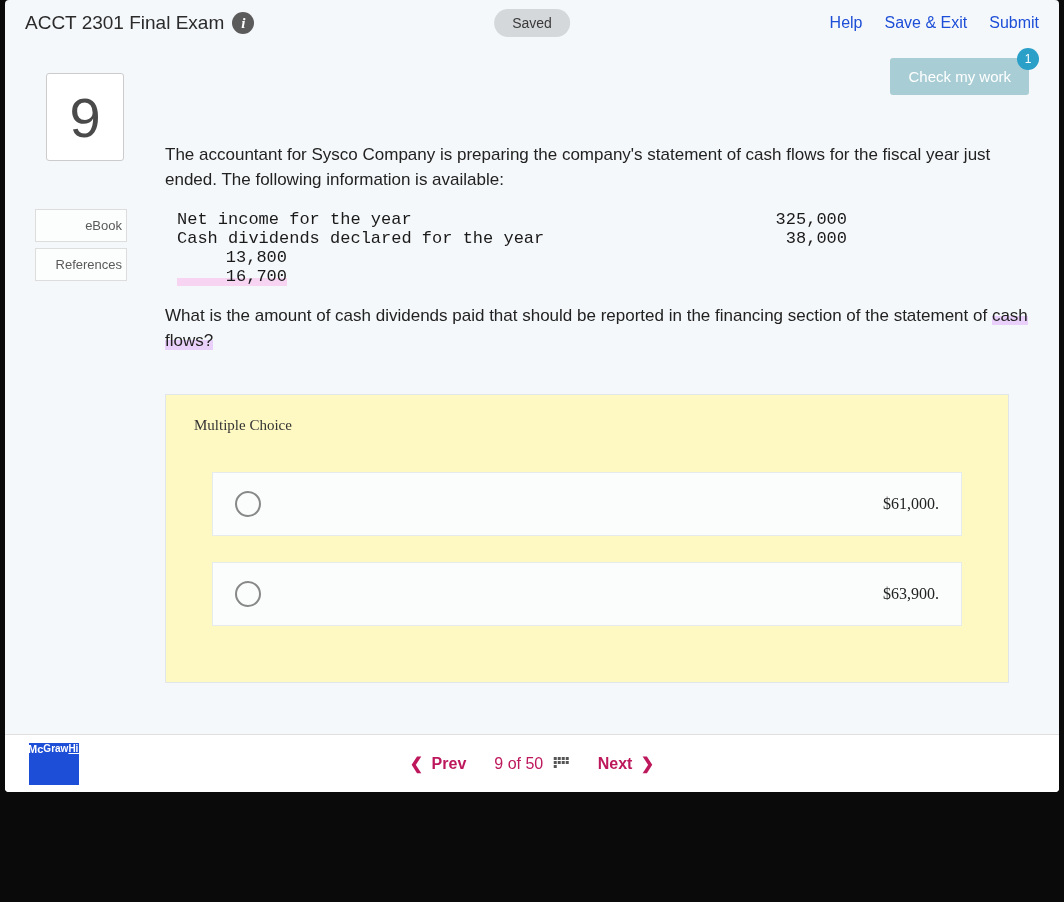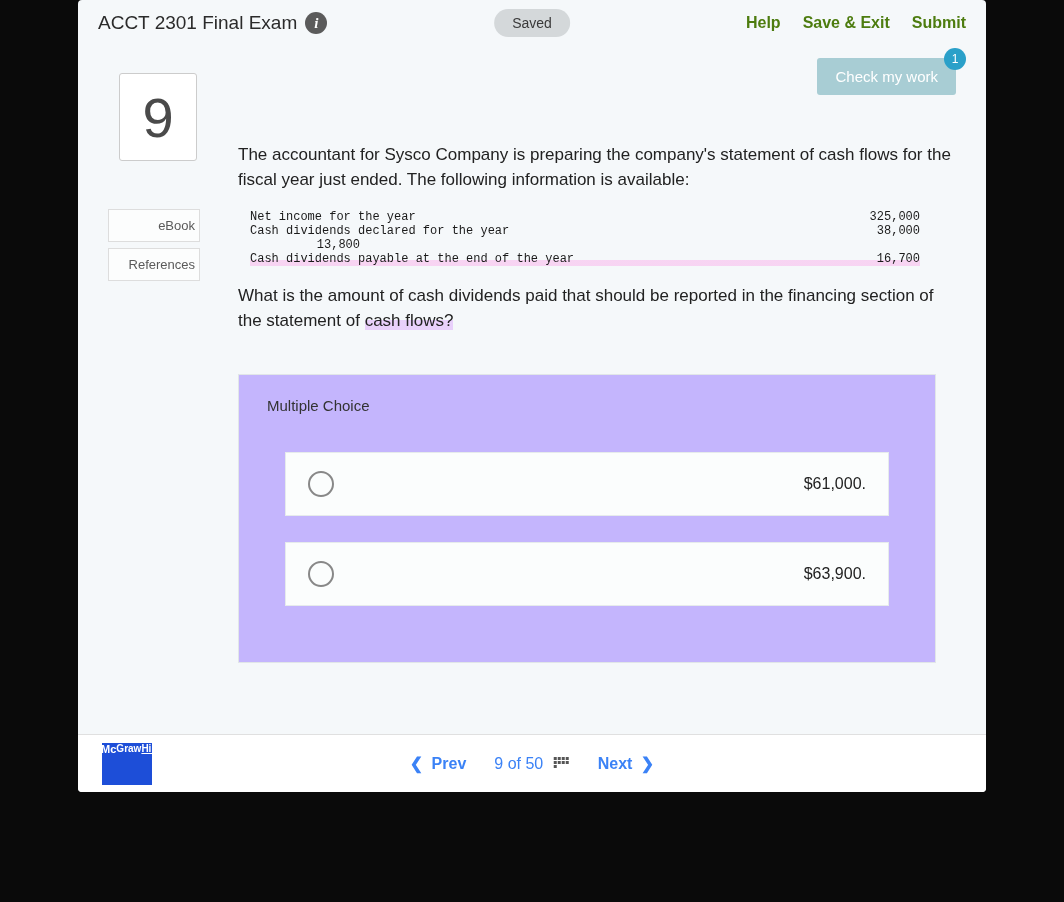--- a/index.html
+++ b/index.html
@@ -5,21 +5,21 @@
 * { box-sizing: border-box; margin: 0; padding: 0; }
 body {
   font-family: -apple-system, BlinkMacSystemFont, "Segoe UI", Arial, sans-serif;
   background: #0a0a0a;
   width: 1064px;
   height: 902px;
   overflow: hidden;
 }
 .app-frame {
   background: #f5f8fa;
-  width: 908px;
+  width: 1054px;
   height: 792px;
   margin: 0 auto;
   position: relative;
   border-radius: 4px;
   overflow: hidden;
 }
 .topbar {
   display: flex;
   align-items: center;
   padding: 12px 20px 8px 20px;
@@ -53,22 +53,22 @@
   color: #3a3a3a;
   padding: 6px 18px;
   border-radius: 16px;
   font-size: 14px;
 }
 .top-actions {
   margin-left: auto;
   display: flex;
   gap: 22px;
   font-size: 16px;
-  font-weight: 700;
-  color: #4d7c0f;
+  font-weight: 400;
+  color: #1d4ed8;
 }
 .top-actions span { cursor: pointer; }
 .checkwork-row {
   display: flex;
   justify-content: flex-end;
   padding: 16px 30px 8px 0;
   position: relative;
 }
 .check-btn {
   background: #a8cdd4;
@@ -136,40 +136,41 @@
 }
 .qtext {
   font-size: 17px;
   color: #222;
   line-height: 1.45;
   margin-bottom: 18px;
   margin-top: 40px;
 }
 .data-table {
   font-family: "Courier New", monospace;
-  font-size: 12px;
+  font-size: 17px;
   color: #1a1a1a;
   margin: 10px 0 18px 12px;
 }
 .data-row { display: flex; }
 .data-label { width: 560px; white-space: pre; }
 .data-val { width: 110px; text-align: right; white-space: pre; }
 .hl-pink { background: linear-gradient(0deg, rgba(255,105,220,0.25) 40%, transparent 40%); }
 .qtext2 {
   font-size: 17px;
   color: #222;
   line-height: 1.45;
   margin-bottom: 40px;
 }
 .hl-purple { background: linear-gradient(0deg, rgba(200,105,255,0.28) 50%, transparent 50%); }
 .mc-block {
-  background: #c4b5fd;
+  background: #fef9c3;
   border: 1px solid #e1e6e8;
   padding: 22px 28px 30px 28px;
   margin-right: 20px;
+  font-family: Liberation Serif, serif;
 }
 .mc-heading {
   font-size: 15px;
   color: #333;
   margin-bottom: 38px;
 }
 .choice {
   display: flex;
   align-items: center;
   background: #fbfdfd;
@@ -212,21 +213,21 @@
 .brand .l1 { font-size: 11px; }
 .brand .l3 { text-decoration: underline; }
 .nav-center {
   position: absolute;
   left: 50%;
   transform: translateX(-50%);
   display: flex;
   align-items: center;
   gap: 28px;
   font-size: 16px;
-  color: #3b82f6;
+  color: #be185d;
 }
 .nav-btn { cursor: pointer; font-weight: 600; }
 .chev { font-weight: 700; margin: 0 4px; }
 .grid-icon {
   display: inline-block;
   width: 16px; height: 16px;
   vertical-align: middle;
   margin-left: 6px;
 }
 .grid-icon span {
@@ -278,21 +279,20 @@
           <div class="data-val">325,000</div>
         </div>
         <div class="data-row">
           <div class="data-label">Cash dividends declared for the year</div>
           <div class="data-val">38,000</div>
         </div>
         <div class="data-row">
           <div class="data-val">13,800</div>
         </div>
         <div class="data-row">
-          <div class="data-label hl-pink">Cash dividends payable at the end of the year</div>
           <div class="data-val hl-pink">16,700</div>
         </div>
       </div>
 
       <p class="qtext2">
         <span>What is the amount of cash dividends paid that should be reported in the financing section of the statement of </span>
         <span class="hl-purple">cash flows?</span>
       </p>
 
       <div class="mc-block">

